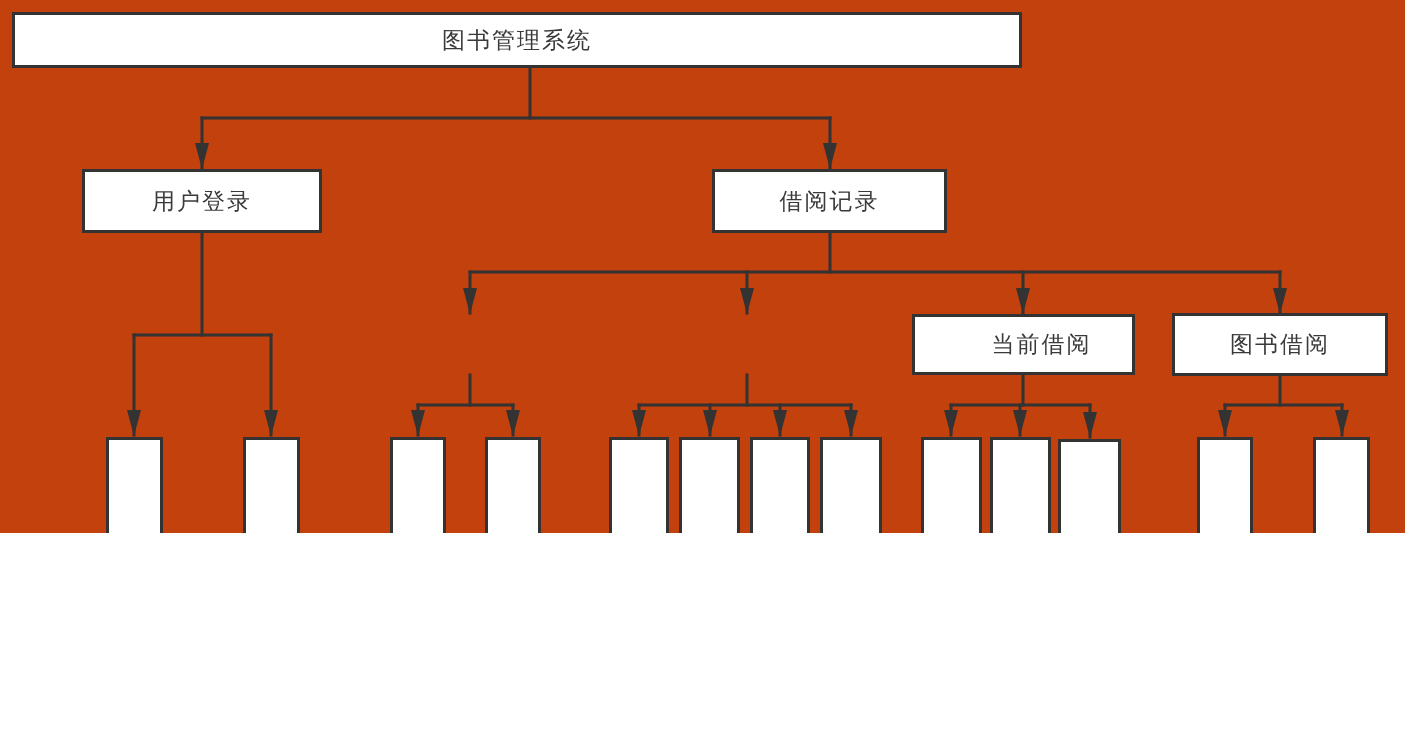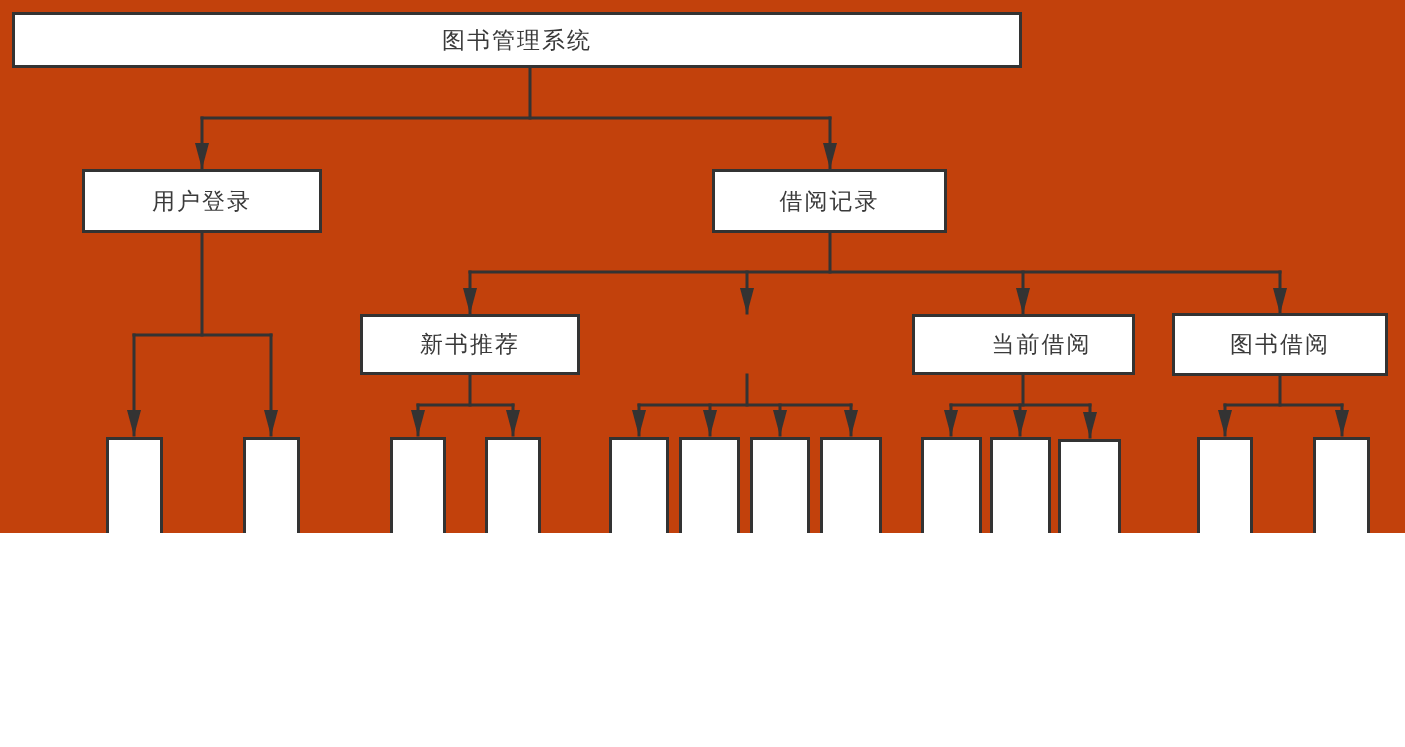--- a/index.html
+++ b/index.html
@@ -81,23 +81,20 @@
     <span>图书管理系统</span>
   </div>
 
   <div class="node hlabel" style="left:82px;top:169px;width:240px;height:64px;">
     <span>用户登录</span>
   </div>
   <div class="node hlabel" style="left:712px;top:169px;width:235px;height:64px;">
     <span>借阅记录</span>
   </div>
 
-  <div class="node hlabel" style="left:360px;top:314px;width:220px;height:61px;">
-    <span>新书推荐</span>
-  </div>
   <div class="node hlabel" style="left:912px;top:314px;width:223px;height:61px;padding-left:36px;">
     <span>当前借阅</span>
   </div>
   <div class="node hlabel" style="left:1172px;top:313px;width:216px;height:63px;">
     <span>图书借阅</span>
   </div>
 
   <div class="node" style="left:106px;top:437px;width:57px;height:299px;">
     <span class="vtext">用户登录</span>
   </div>

